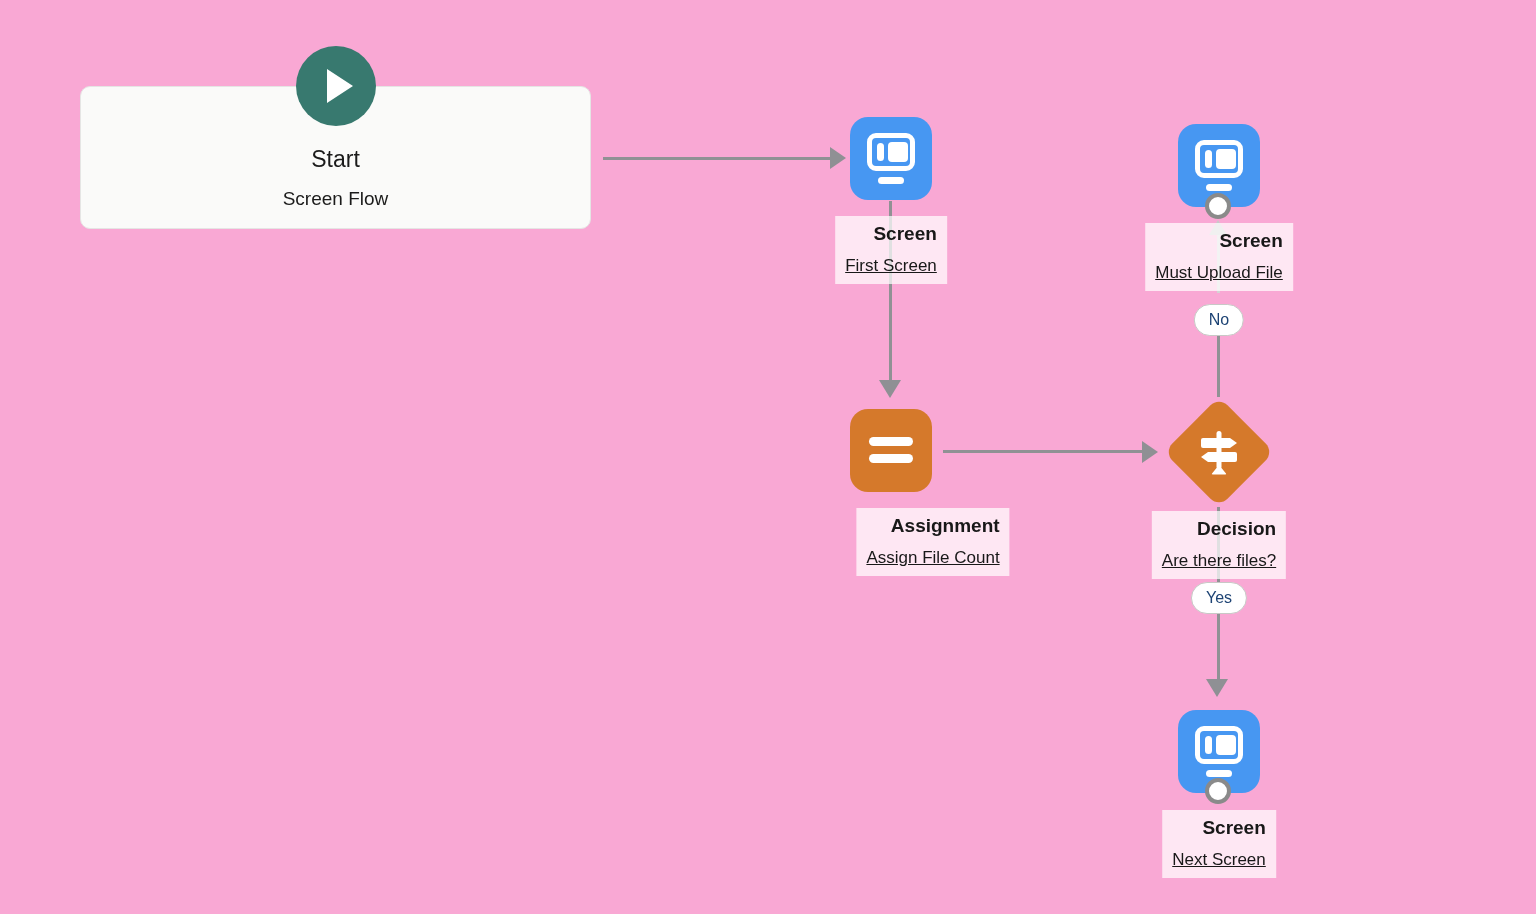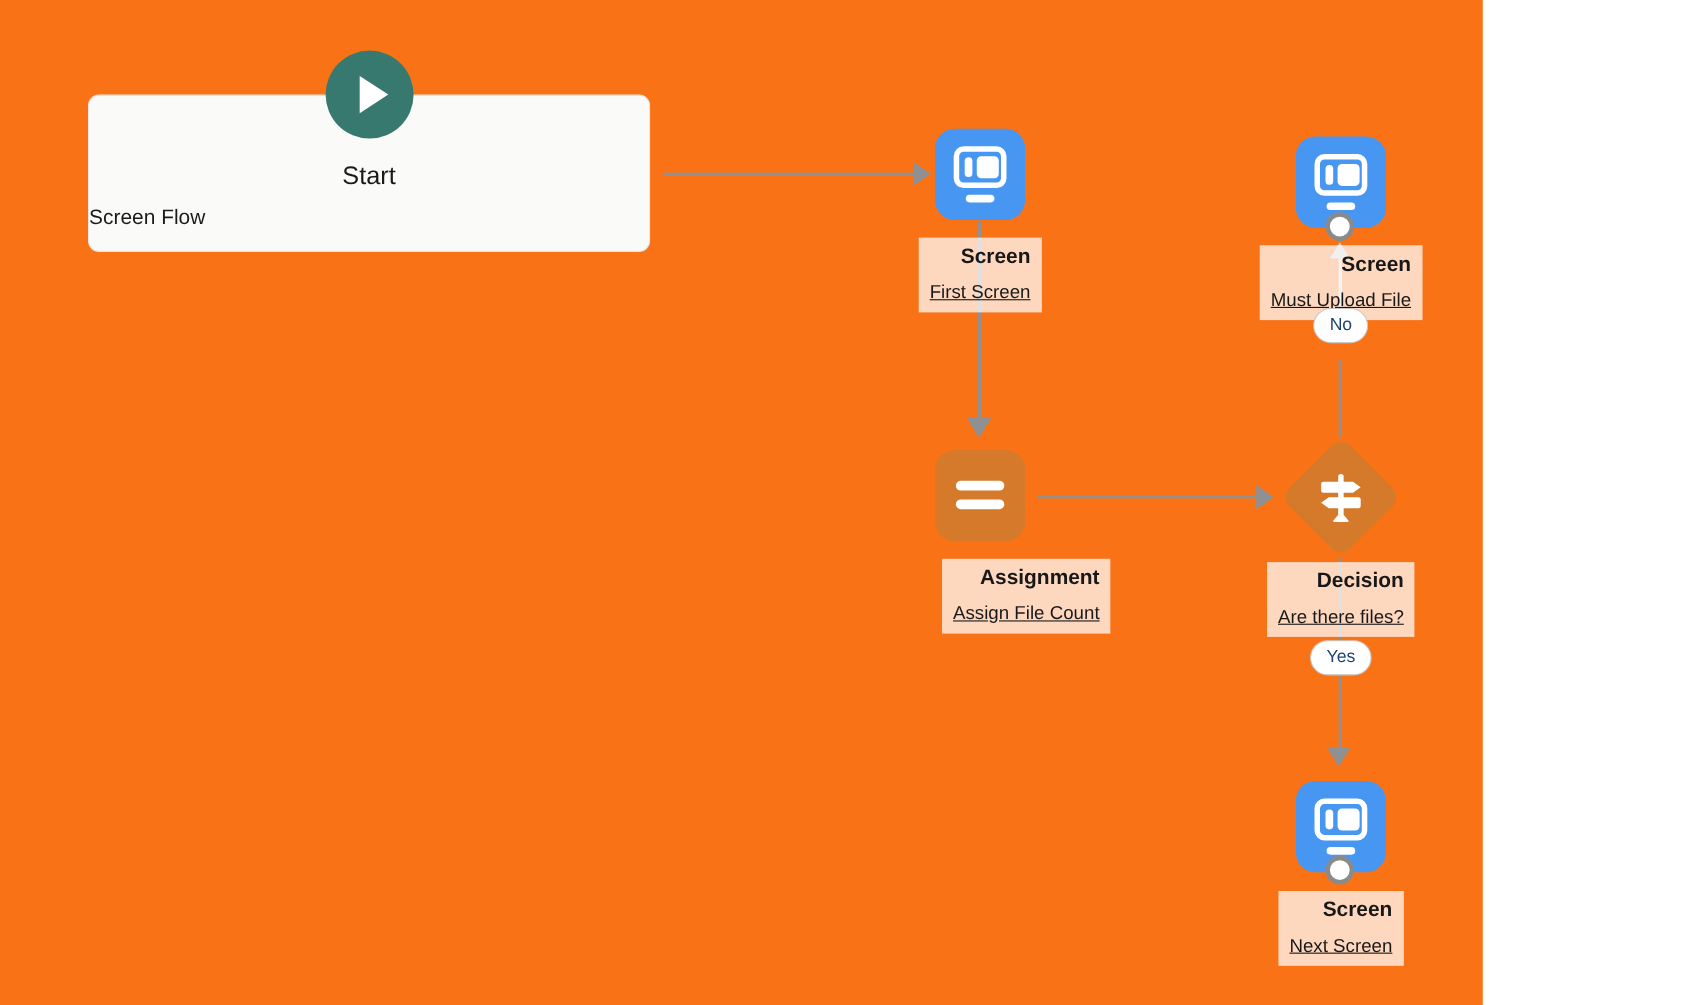--- a/index.html
+++ b/index.html
@@ -1,20 +1,20 @@
 <!DOCTYPE html>
 <html><head>
 <meta charset="utf-8">
 <style>
   html, body { margin: 0; padding: 0; background: #ffffff; }
   .canvas {
     position: relative;
-    width: 1348px;
+    width: 1536px;
     height: 914px;
-    background: #f97316;
+    background: #f9a8d4;
     font-family: "Liberation Sans", sans-serif;
     overflow: hidden;
   }
 
   
   .h-line { position: absolute; height: 3px; background: #909194; z-index: 1; }
   .v-line { position: absolute; width: 3px;  background: #909194; z-index: 1; }
   .v-line.faded { background: #d4d4d4; }
 
   .arrow-right {
@@ -57,21 +57,21 @@
     border-left: 26px solid #ffffff;
     border-top: 17px solid transparent;
     border-bottom: 17px solid transparent;
   }
   .start-title {
     position: absolute; left: 0; right: 0; top: 59px;
     text-align: center; font-size: 23px; color: #1b1b1b;
   }
   .start-sub {
     position: absolute; left: 0; right: 0; top: 101px;
-    font-size: 19px; color: #1b1b1b;
+    text-align: center; font-size: 19px; color: #1b1b1b;
   }
 
   
   .node-icon {
     position: absolute; width: 82px; height: 83px;
     border-radius: 18px; z-index: 4;
   }
   .blue   { background: #4797f2; }
   .orange { background: #d5792b; }
 
@@ -141,21 +141,21 @@
   
   .branch-badge {
     position: absolute; transform: translateX(-50%);
     background: #ffffff;
     border: 1.5px solid #c8c8c6;
     border-radius: 17px;
     padding: 4px 14px;
     font-size: 16px; color: #1d4374;
     z-index: 7; line-height: 1.35;
   }
-  #badge-no  { left: 1219px; top: 280px; }
+  #badge-no  { left: 1219px; top: 304px; }
   #badge-yes { left: 1219px; top: 582px; text-align: center; }
 
   
   .connect-circle {
     position: absolute; width: 26px; height: 26px;
     box-sizing: border-box;
     background: #ffffff;
     border: 4px solid #8a8a8a;
     border-radius: 50%;
     z-index: 6;

